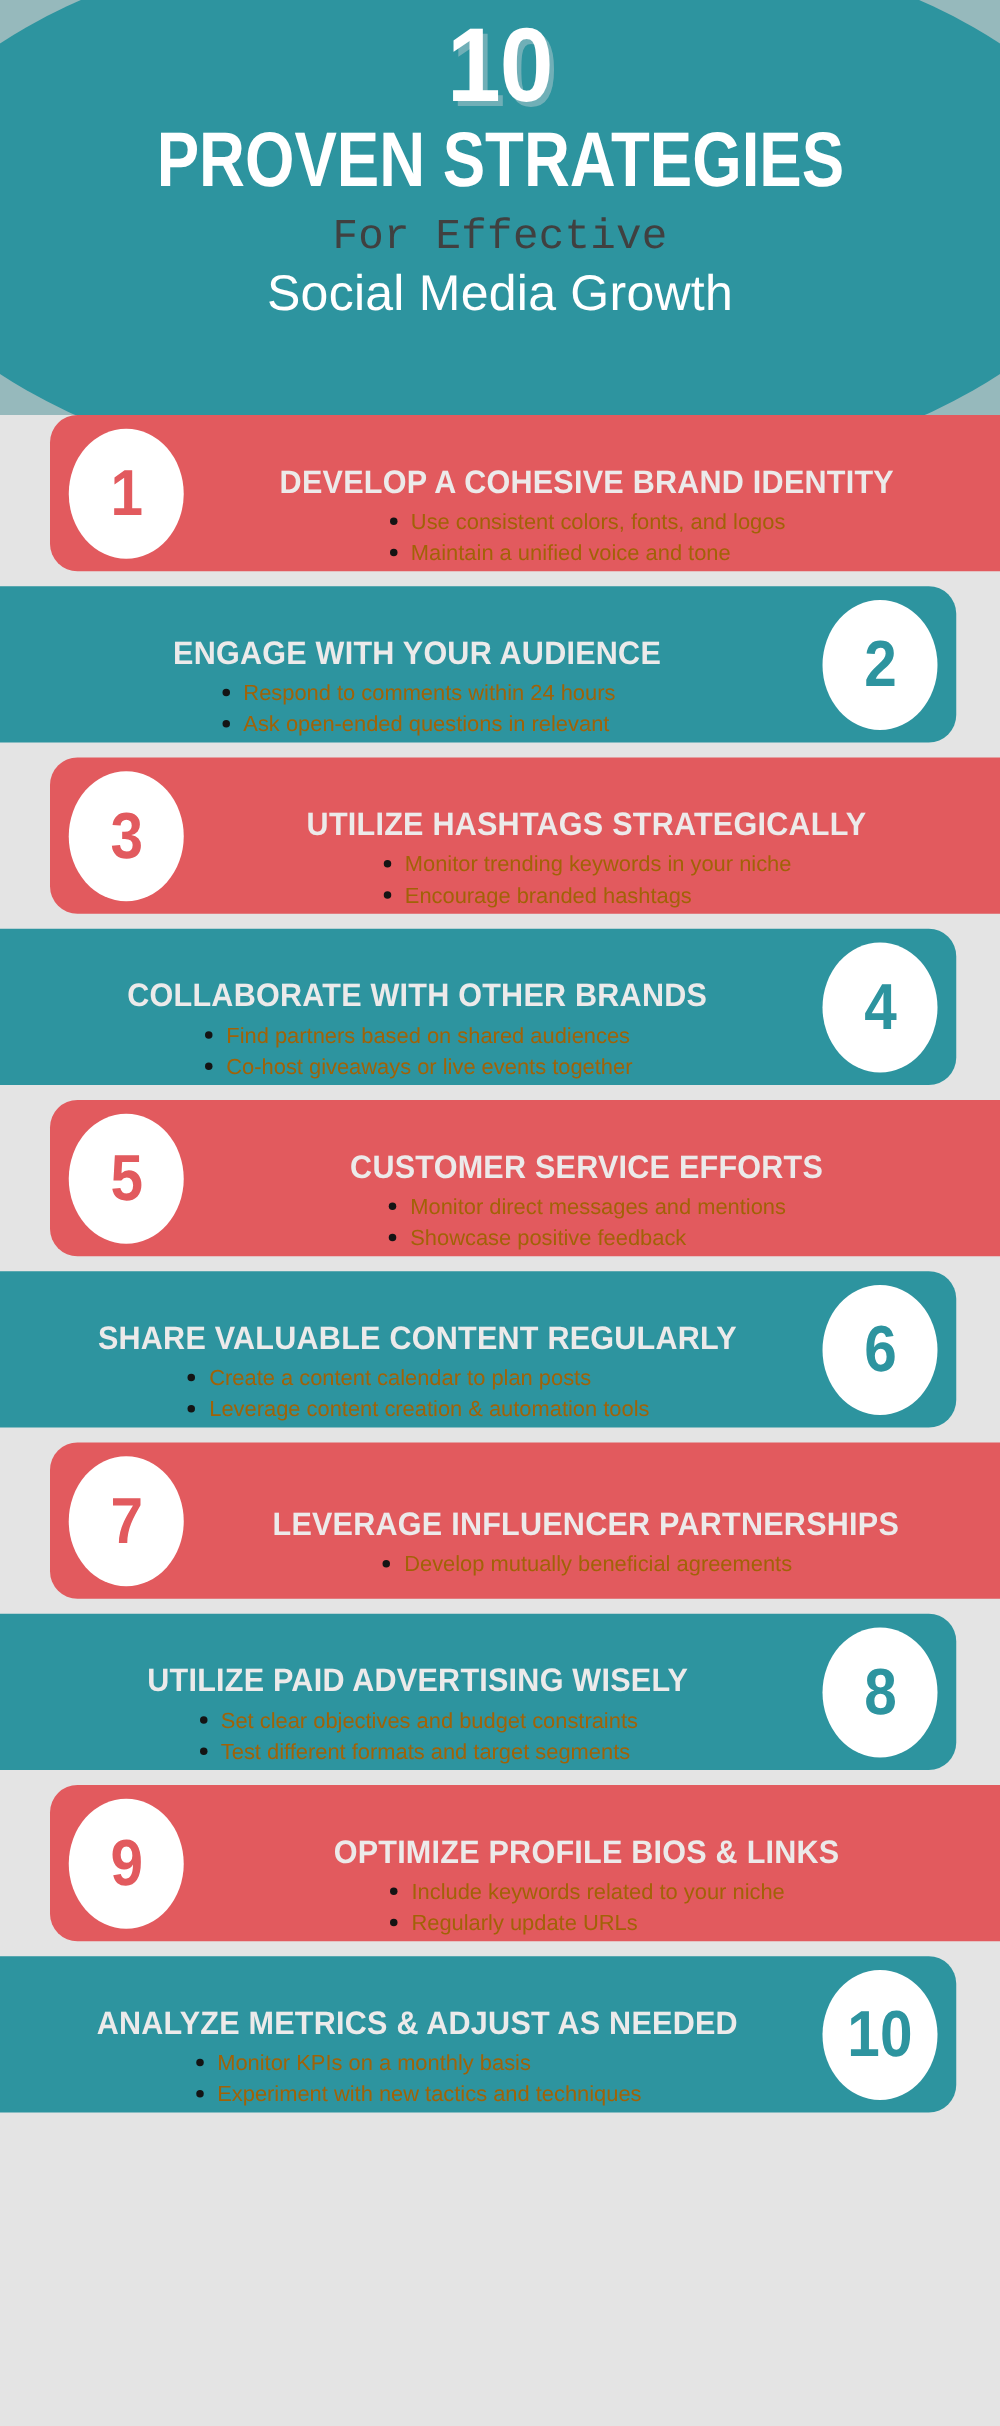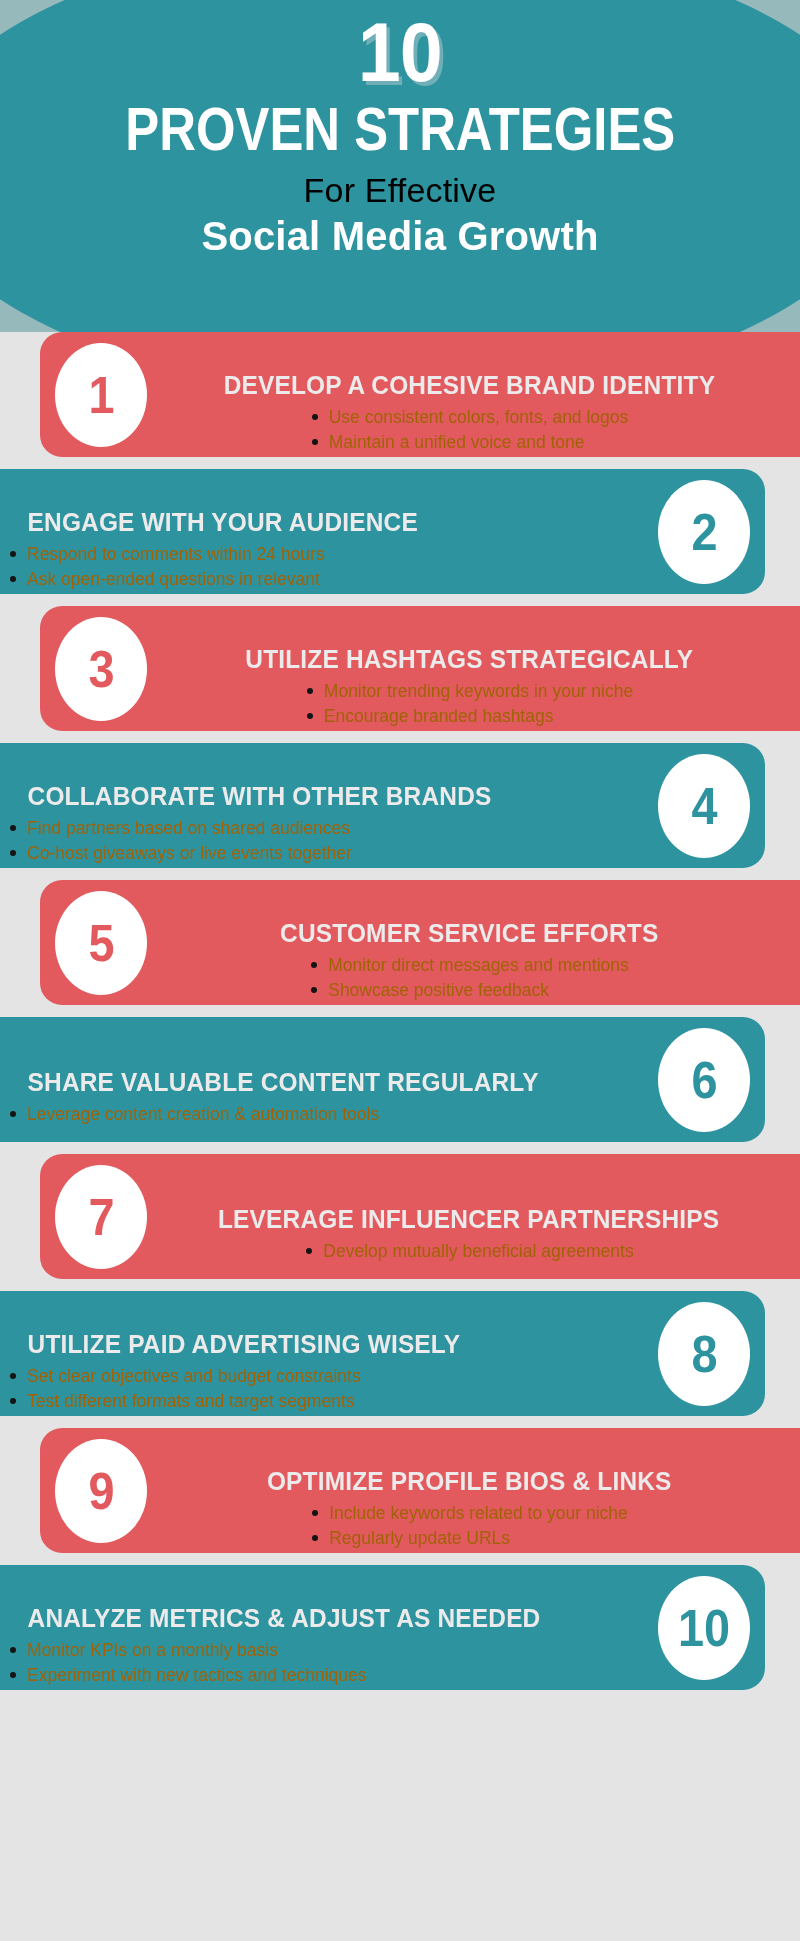--- a/index.html
+++ b/index.html
@@ -61,29 +61,30 @@
     font-size: 62px;
     line-height: 1.02;
     color: #ffffff;
     letter-spacing: 0px;
     margin-top: 6px;
     transform: scaleX(0.82);
     white-space: nowrap;
   }
   #title-sub1 {
     font-size: 34px;
-    color: #000000;
+    color: #404040;
     font-weight: 400;
     margin-top: 10px;
     letter-spacing: 0.2px;
+    font-family: Liberation Mono, monospace;
   }
   #title-sub2 {
     font-size: 40px;
     color: #ffffff;
-    font-weight: 700;
+    font-weight: 400;
     margin-top: 4px;
     letter-spacing: 0.2px;
   }
 
   
   #rows {
     position: relative;
     width: 800px;
   }
   .row {
@@ -148,20 +149,21 @@
     box-sizing: border-box;
   }
   .row.left .content {
     left: 150px;
     right: 12px;
     align-items: center;
   }
   .row.right .content {
     left: 8px;
     right: 140px;
+    align-items: center;
   }
 
   .row-title {
     font-family: "Liberation Sans Narrow", "Liberation Sans", sans-serif;
     font-weight: bold;
     font-size: 26px;
     color: #eceaea;
     letter-spacing: 0.2px;
     white-space: nowrap;
     transform: scaleX(0.94);
@@ -272,20 +274,21 @@
       </div>
     </div>
     <div class="row right">
       <div class="bar" style="background: rgb(45, 148, 159);"></div>
       <div class="circle">
         <span class="circle-num" style="color: rgb(45, 148, 159);">6</span>
       </div>
       <div class="content">
         <div class="row-title">SHARE VALUABLE CONTENT REGULARLY</div>
         <ul class="bullets">
+          <li>Create a content calendar to plan posts</li>
           <li>Leverage content creation &amp; automation tools</li>
         </ul>
       </div>
     </div>
     <div class="row left">
       <div class="bar" style="background: rgb(226, 90, 94);"></div>
       <div class="circle">
         <span class="circle-num" style="color: rgb(226, 90, 94);">7</span>
       </div>
       <div class="content">

